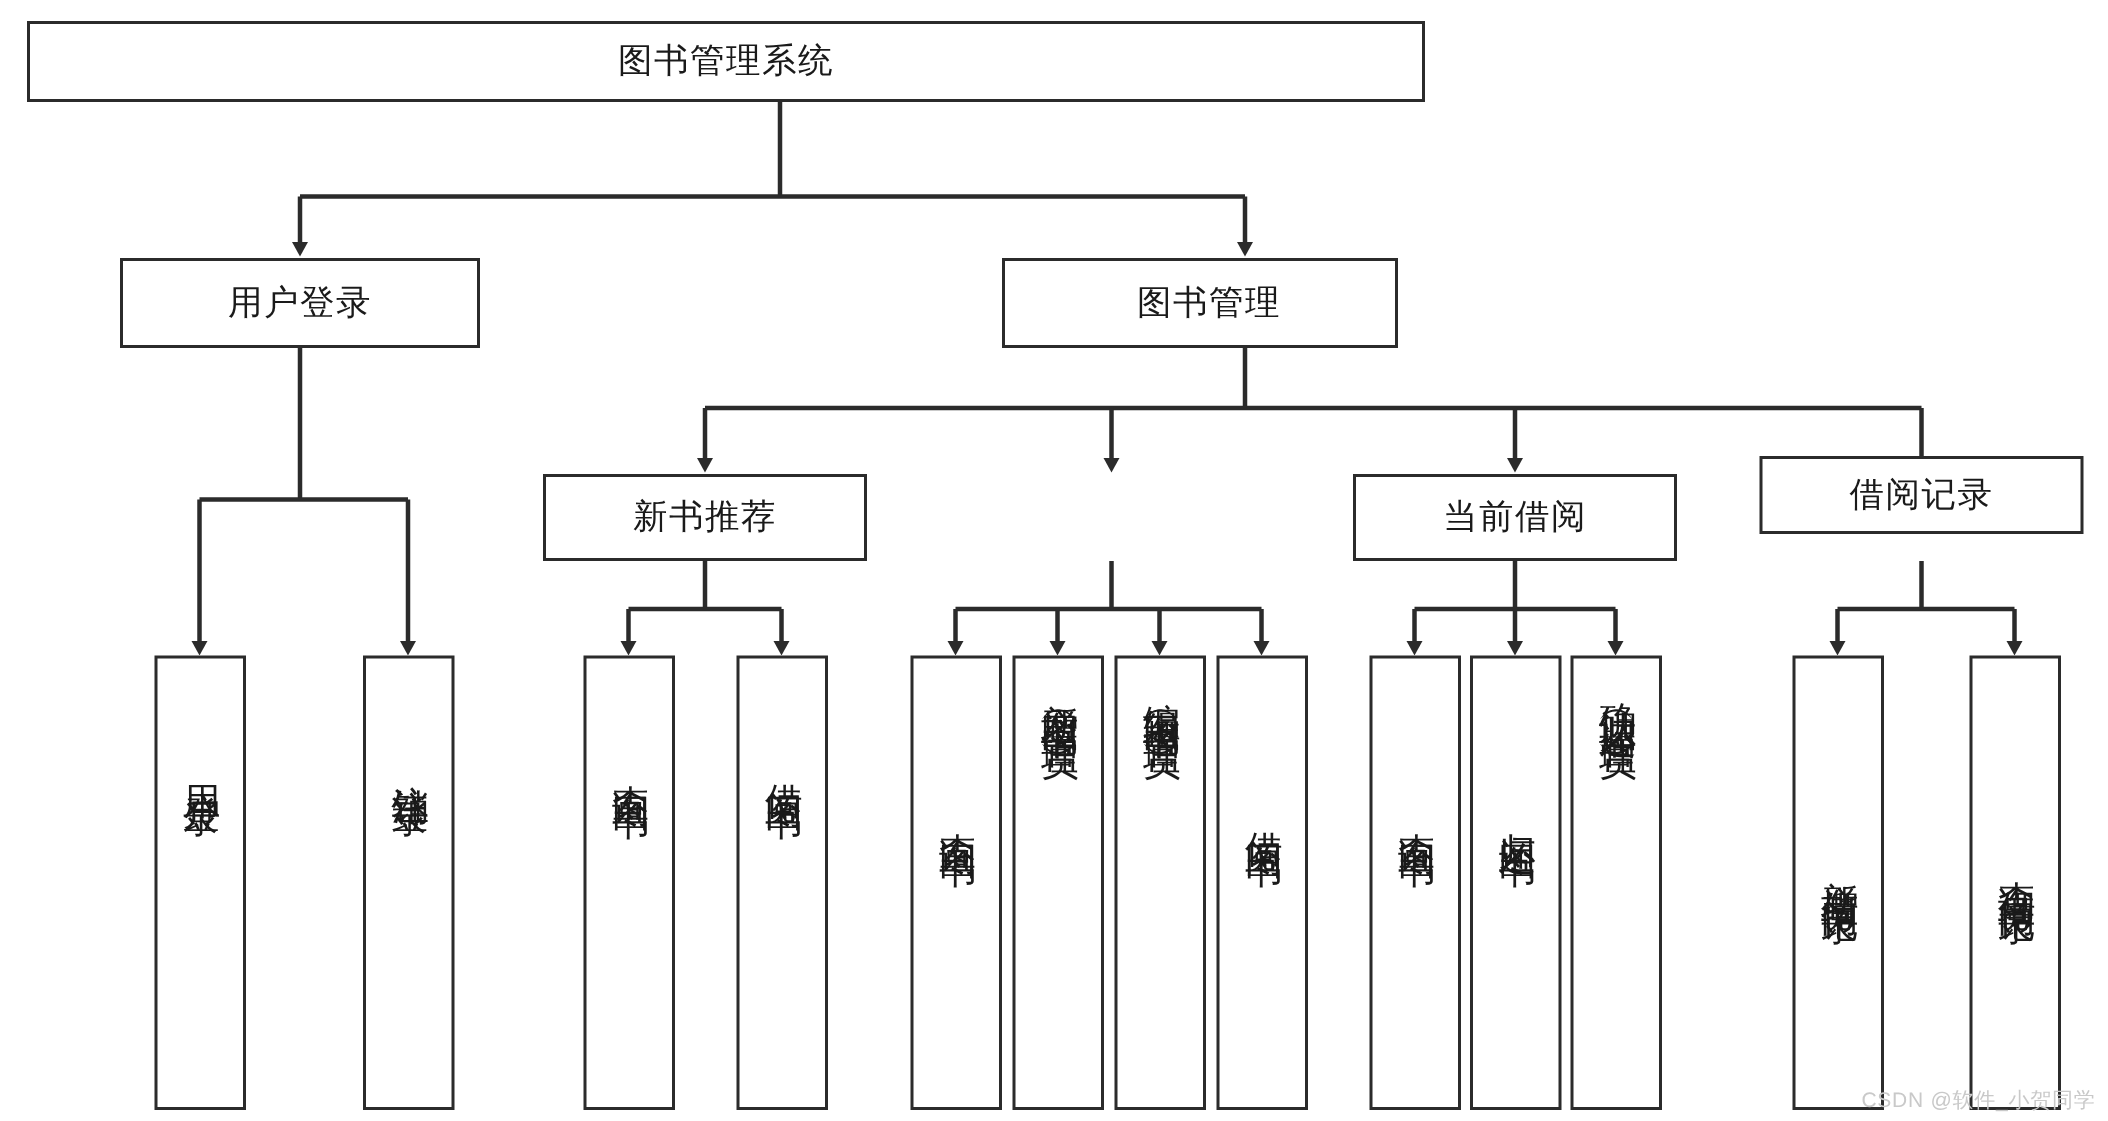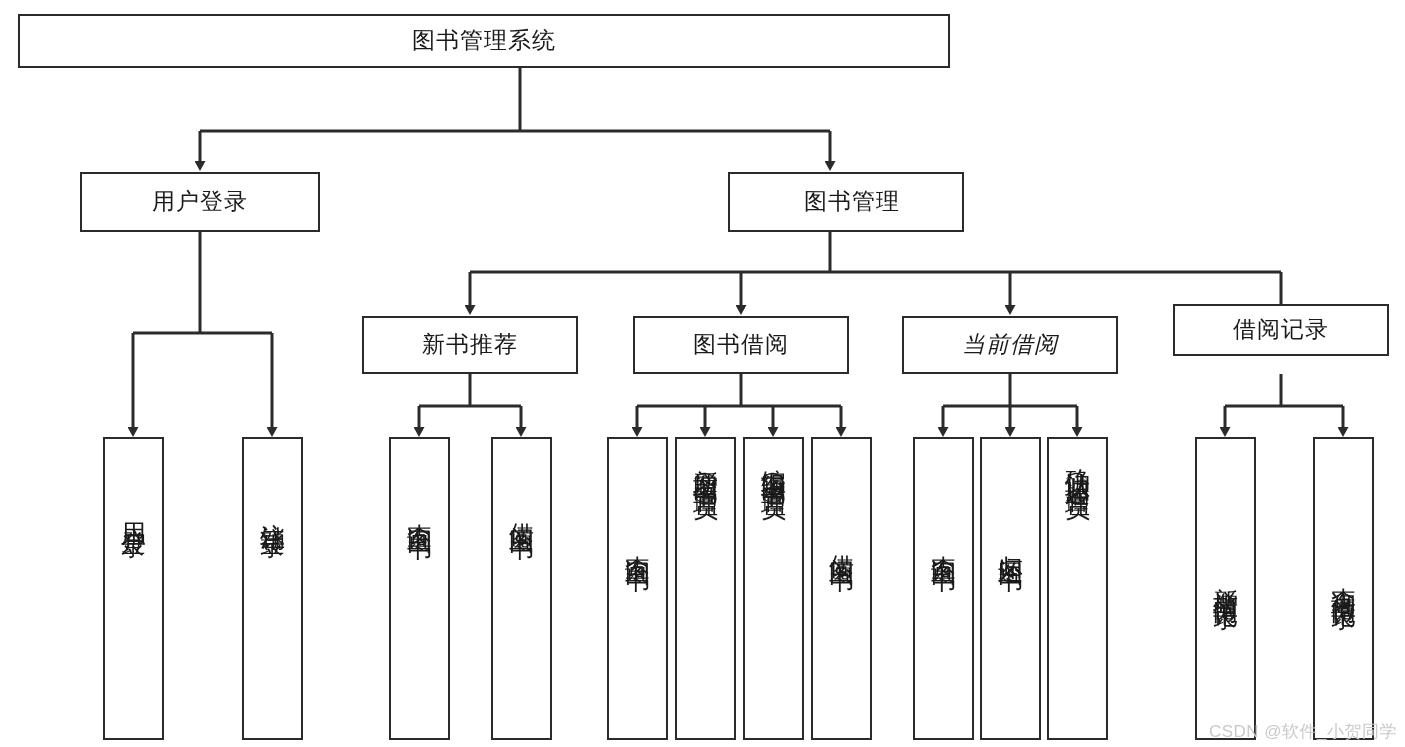--- a/index.html
+++ b/index.html
@@ -63,21 +63,21 @@
   .node.vert.mid3 .node-label {
     margin-top: 122px;
   }
   .node.vert.topal .node-label {
     margin-top: 4px;
   }
   #watermark {
     position: absolute;
     right: 8px;
     bottom: 4px;
-    font-size: 17px;
+    font-size: 14px;
     color: #c9c9c9;
     white-space: nowrap;
     letter-spacing: 0.5px;
   }
 </style>
 </head>
 <body>
 
 <div id="diagram-root">
 
@@ -131,31 +131,28 @@
     </g>
   </svg>
 
   <div class="node horiz" style="left:18px; top:14px; width:932px; height:54px;">
     <span class="node-label">图书管理系统</span>
   </div>
 
   <div class="node horiz" style="left:80px; top:172px; width:240px; height:60px;">
     <span class="node-label">用户登录</span>
   </div>
-  <div class="node horiz" style="left:728px; top:172px; width:236px; height:60px;padding-left:12px;">
+  <div class="node horiz" style="left:668px; top:172px; width:264px; height:60px;padding-left:12px;">
     <span class="node-label">图书管理</span>
   </div>
 
   <div class="node horiz" style="left:362px; top:316px; width:216px; height:58px;align-items:center;">
     <span class="node-label">新书推荐</span>
   </div>
-  <div class="node horiz" style="left:633px; top:316px; width:216px; height:58px;">
-    <span class="node-label">图书借阅</span>
-  </div>
-  <div class="node horiz" style="left:902px; top:316px; width:216px; height:58px;font-style:italic;">
+  <div class="node horiz" style="left:902px; top:316px; width:216px; height:58px;">
     <span class="node-label">当前借阅</span>
   </div>
   <div class="node horiz" style="left:1173px; top:304px; width:216px; height:52px;">
     <span class="node-label">借阅记录</span>
   </div>
 
   <div class="node vert mid" style="left:103px; top:437px; width:61px; height:303px;">
     <span class="node-label">用户登录</span>
   </div>
   <div class="node vert mid" style="left:242px; top:437px; width:61px; height:303px;">

